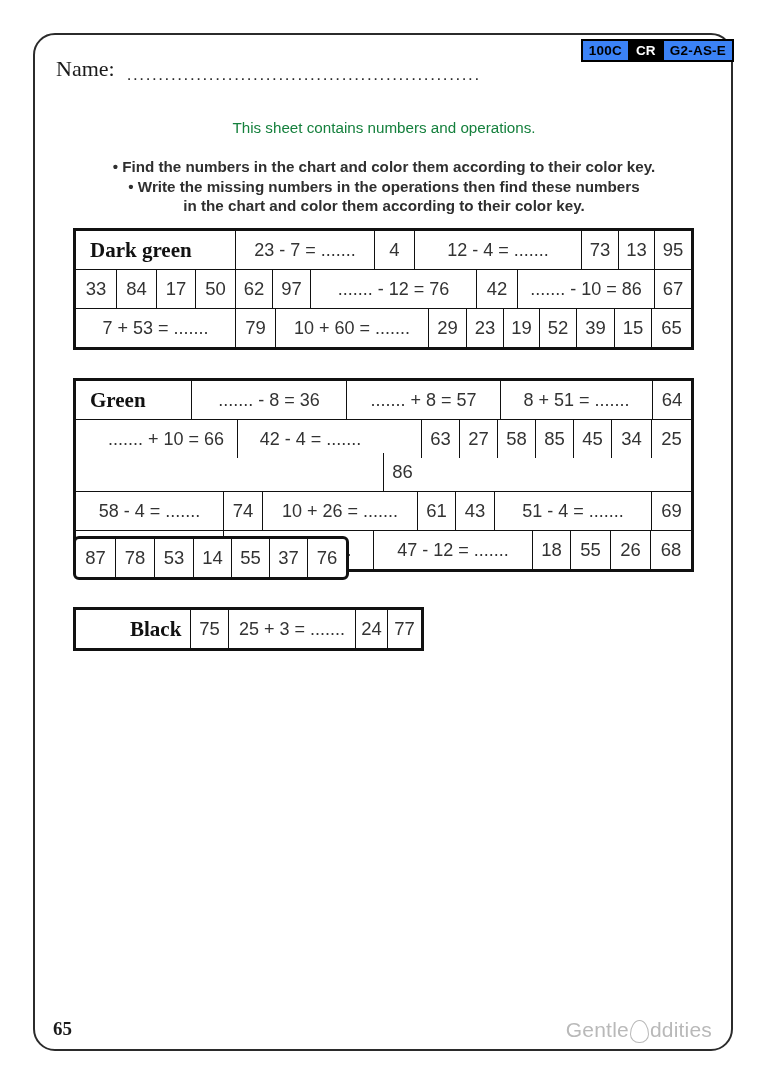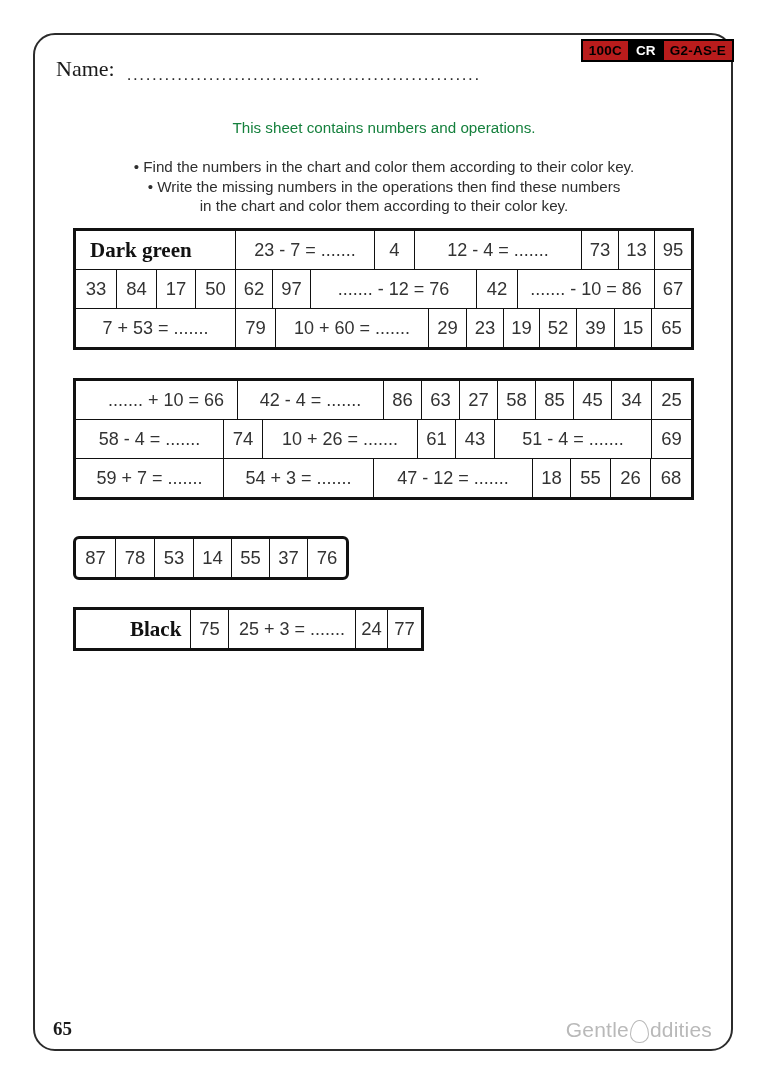--- a/index.html
+++ b/index.html
@@ -44,21 +44,21 @@
   .code-seg {
     display: flex;
     align-items: center;
     justify-content: center;
     font-size: 13.5px;
     font-weight: bold;
     letter-spacing: .2px;
     padding: 0 6px;
     font-family: "Liberation Sans", sans-serif;
   }
-  .code-seg.light { background: #b91c1c; color: #000; }
+  .code-seg.light { background: #3b82f6; color: #000; }
   .code-seg.dark  { background: #000000; color: #fff; border-left: 2px solid #000; border-right: 2px solid #000; }
 
   
   .name-row {
     position: absolute;
     left: 56px;
     top: 56px;
     display: flex;
     align-items: baseline;
     width: 520px;
@@ -94,20 +94,21 @@
   }
   .bullets {
     position: absolute;
     left: 0;
     top: 157px;
     width: 768px;
     text-align: center;
     font-size: 15.2px;
     color: #2f2f2f;
     line-height: 19.5px;
+    font-weight: bold;
   }
   .bullets div { white-space: nowrap; }
 
   
   .grid {
     position: absolute;
     border: 3.5px solid #111;
     box-sizing: content-box;
     background: #fff;
   }
@@ -230,23 +231,30 @@
       <div class="cell num" style="width: 37px;">23</div>
       <div class="cell num" style="width: 36px;">19</div>
       <div class="cell num" style="width: 37px;">52</div>
       <div class="cell num" style="width: 38px;">39</div>
       <div class="cell num" style="width: 37px;">15</div>
       <div class="cell num" style="width: 40px;">65</div>
     </div>
   </div>
 <div class="grid" id="table-green" style="width: 615px;">
     <div class="grid-row">
+      <div class="cell key" style="width: 115px;">Green</div>
+      <div class="cell op" style="width: 155px;">....... - 8 = 36</div>
+      <div class="cell op" style="width: 154px;">....... + 8 = 57</div>
+      <div class="cell op" style="width: 152px;">8 + 51 = .......</div>
+      <div class="cell num" style="width: 39px;">64</div>
+    </div>
+    <div class="grid-row">
       <div class="cell op" style="width: 161px; padding-left: 19px;">....... + 10 = 66</div>
       <div class="cell op" style="width: 146px;">42 - 4 = .......</div>
-      <div class="cell num" style="width: 38px;">86</div>
+      <div class="cell num" style="width: 38px; margin-top: 33px;">86</div>
       <div class="cell num" style="width: 38px;">63</div>
       <div class="cell num" style="width: 38px;">27</div>
       <div class="cell num" style="width: 38px;">58</div>
       <div class="cell num" style="width: 38px;">85</div>
       <div class="cell num" style="width: 38px;">45</div>
       <div class="cell num" style="width: 40px;">34</div>
       <div class="cell num" style="width: 40px;">25</div>
     </div>
     <div class="grid-row">
       <div class="cell op" style="width: 147px;">58 - 4 = .......</div>

